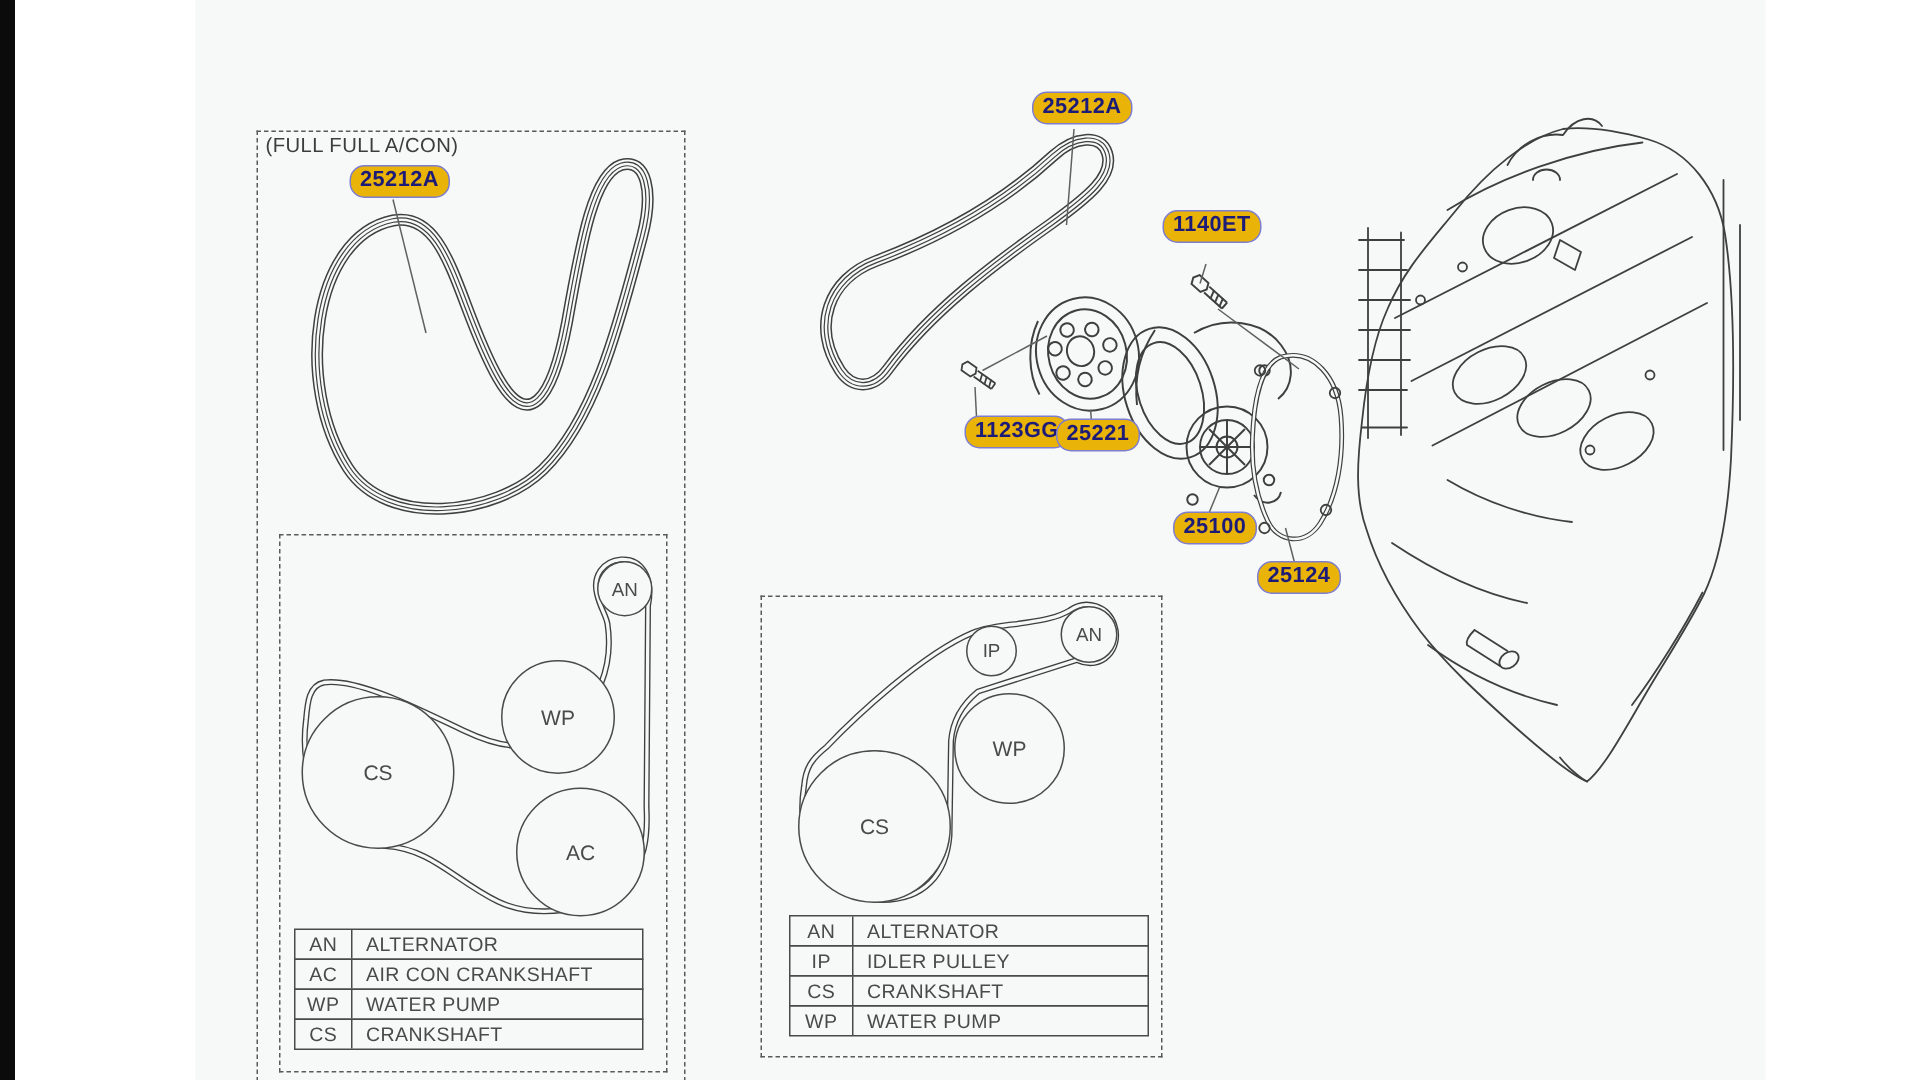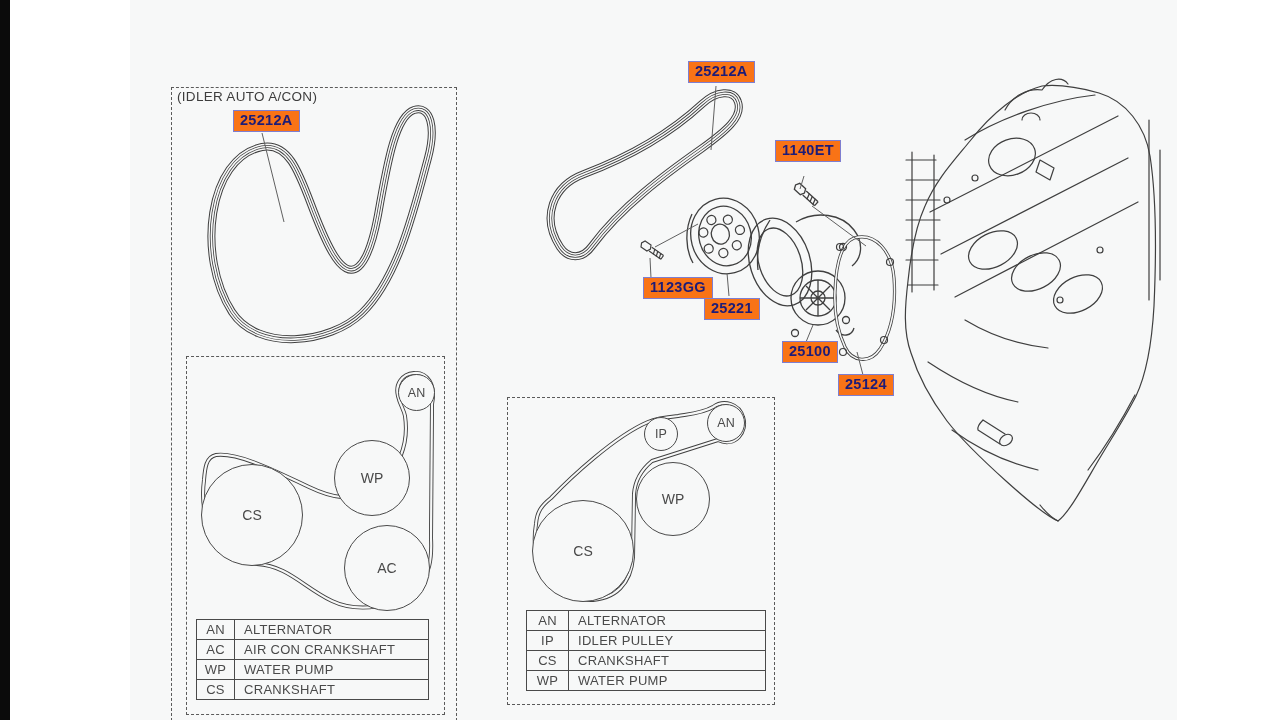--- a/index.html
+++ b/index.html
@@ -6,21 +6,21 @@
   .stage{position:relative;width:1280px;height:720px;overflow:hidden;background:#ffffff;
          font-family:"Liberation Sans", sans-serif;}
   .side-strip{position:absolute;left:0;top:0;width:10px;height:720px;background:#0b0b0b;}
   .canvas{position:absolute;left:130px;top:0;width:1047px;height:720px;background:#f7f8f8;}
   .canvas svg{position:absolute;left:-130px;top:0;}
   .dashed-box{position:absolute;border:1px dashed #5a5a5a;}
   .outer-left{left:41px;top:87px;width:284px;height:632px;}
   .inner-left{left:56px;top:356px;width:257px;height:357px;}
   .mid-box{left:377px;top:397px;width:266px;height:306px;}
   .panel-header{position:absolute;left:47px;top:89px;color:#3d3d3d;font-size:13.5px;letter-spacing:.3px;}
-  .part-label{position:absolute;background:#f97316;border:1px solid #7e7ed0;border-radius:0;
+  .part-label{position:absolute;background:#eab308;border:1px solid #7e7ed0;border-radius:10px;
               color:#1c1c78;font-size:14.5px;font-weight:bold;letter-spacing:.3px;
               padding:1px 6px 2px 6px;line-height:17px;cursor:pointer;}
   .pulley{position:absolute;border:1.4px solid #4a4a4a;border-radius:50%;background:#f7f8f8;
           display:flex;align-items:center;justify-content:center;color:#4a4a4a;font-size:14px;}
   .pulley.small{font-size:12.5px;}
   .legend{position:absolute;}
   .lrow{display:grid;border:1px solid #4a4a4a;margin-top:-1px;height:19px;align-items:center;
         color:#4a4a4a;font-size:13px;letter-spacing:.3px;}
   .legend.l1 .lrow{grid-template-columns:38px 1fr;}
   .legend.l2 .lrow{grid-template-columns:42px 1fr;}
@@ -153,27 +153,27 @@
         <line x1="729" y1="296" x2="727" y2="273"></line>
         <line x1="806" y1="342" x2="813" y2="325"></line>
         <line x1="863" y1="375" x2="857" y2="352"></line>
       </g>
     </svg>
 
     <div class="dashed-box outer-left"></div>
     <div class="dashed-box inner-left"></div>
     <div class="dashed-box mid-box"></div>
 
-    <div class="panel-header">(IDLER AUTO A/CON)</div>
+    <div class="panel-header">(FULL FULL A/CON)</div>
 
     <div class="part-label" style="left:103px;top:110px;">25212A</div>
     <div class="part-label" style="left:558px;top:61px;">25212A</div>
     <div class="part-label" style="left:645px;top:140px;">1140ET</div>
     <div class="part-label" style="left:513px;top:277px;">1123GG</div>
-    <div class="part-label" style="left:574px;top:298px;">25221</div>
+    <div class="part-label" style="left:574px;top:279px;">25221</div>
     <div class="part-label" style="left:652px;top:341px;">25100</div>
     <div class="part-label" style="left:708px;top:374px;">25124</div>
 
     <div class="pulley small" style="left:268px;top:374px;width:35px;height:35px;">
         <span>AN</span>
       </div>
     <div class="pulley" style="left:204px;top:440px;width:74px;height:74px;">
         <span>WP</span>
       </div>
     <div class="pulley" style="left:71px;top:464px;width:100px;height:100px;">

